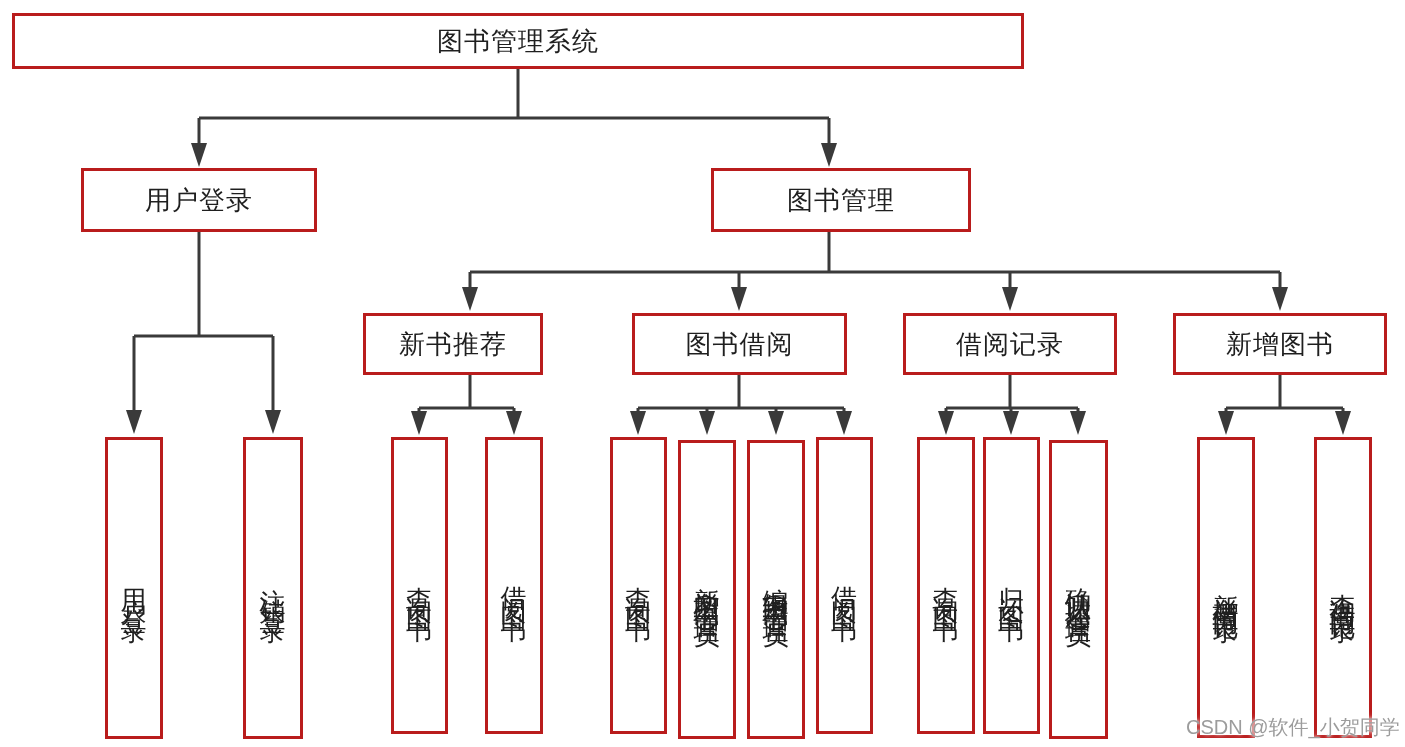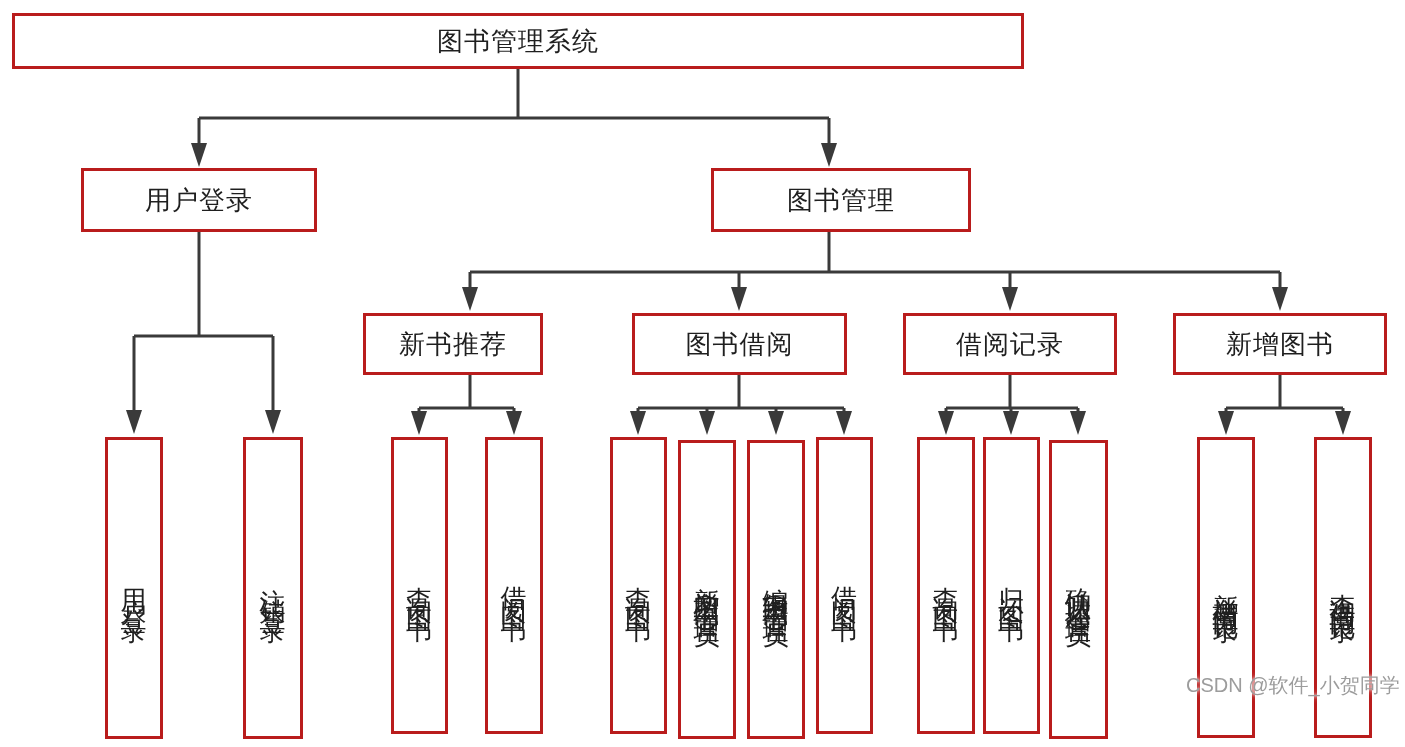--- a/index.html
+++ b/index.html
@@ -31,21 +31,21 @@
     writing-mode:vertical-rl;
     text-orientation:mixed;
     font-size:26px;
     letter-spacing:5px;
     line-height:1;
     white-space:nowrap;
   }
   .box.v4 span{letter-spacing:10px;}
   .watermark{
     position:absolute;
-    left:1186px;top:672px;
+    left:1186px;top:714px;
     width:215px;
     z-index:5;
     font-size:20px;
     color:#9c9c9c;
     white-space:nowrap;
     text-shadow:0 0 3px #ffffff,0 0 6px #ffffff;
   }
 </style>
 </head>
 <body>

